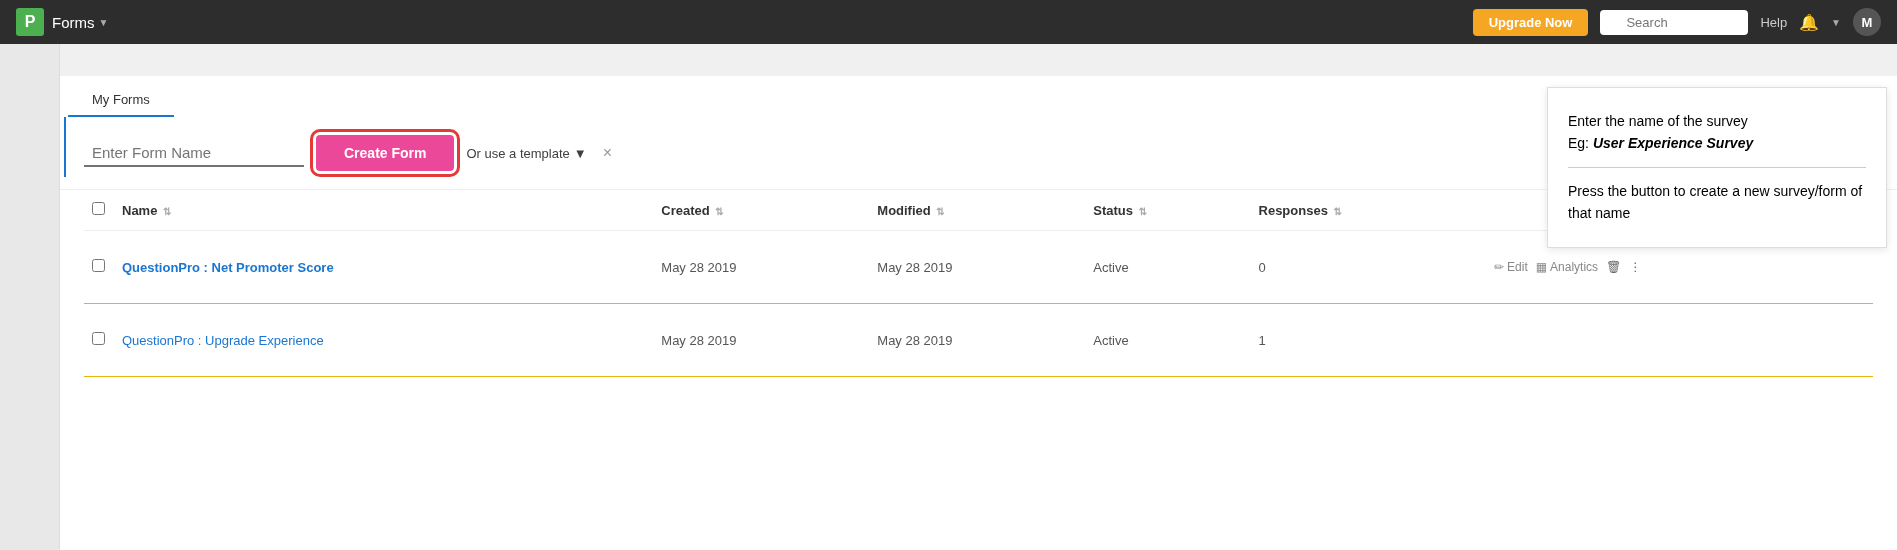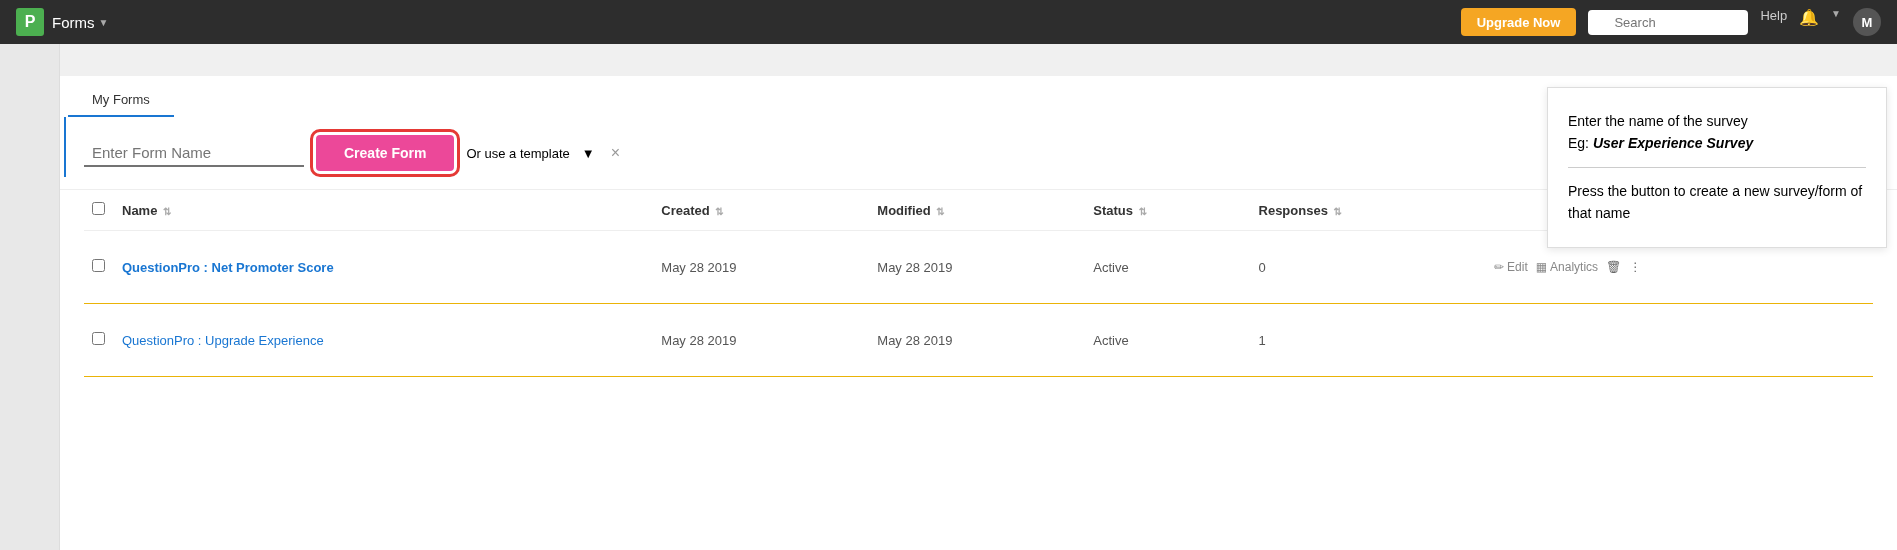--- a/index.html
+++ b/index.html
@@ -26,38 +26,38 @@
       border-radius: 3px;
     }
     .nav-forms {
       color: white;
       font-size: 15px;
       display: flex; align-items: center; gap: 4px;
       cursor: pointer;
       text-align: center;
     }
     .nav-forms .chevron { font-size: 10px; color: #aaa; }
-    .top-nav-right { display: flex; gap: 12px; }
+    .top-nav-right { display: flex; align-items: center; gap: 12px; }
     .upgrade-btn {
       background: #f5a623;
       color: white;
       border: none;
       padding: 6px 16px;
       border-radius: 4px;
       font-size: 13px;
       font-weight: bold;
       cursor: pointer;
     }
     .search-box {
       background: white;
       border: none;
       border-radius: 4px;
       padding: 5px 10px 5px 26px;
       font-size: 13px;
-      width: 160px;
+      width: 148px;
       position: relative;
     }
     .search-wrapper {
       position: relative;
       display: flex; align-items: center;
     }
     .search-wrapper .search-icon-inner {
       position: absolute;
       left: 8px;
       color: #999;
@@ -138,26 +138,26 @@
       border: none;
       padding: 10px 28px;
       font-size: 14px;
       font-weight: bold;
       border-radius: 4px;
       cursor: pointer;
       outline: 3px solid #e53935;
       outline-offset: 3px;
     }
     .template-btn {
-      color: #000000;
+      color: #404040;
       background: none;
       border: none;
       font-size: 13px;
       cursor: pointer;
-      display: flex; align-items: center; gap: 12px;
+      display: flex; align-items: center; gap: 4px;
     }
     .close-btn {
       color: #999;
       background: none;
       border: none;
       font-size: 16px;
       cursor: pointer;
       margin-left: 4px;
     }
 

